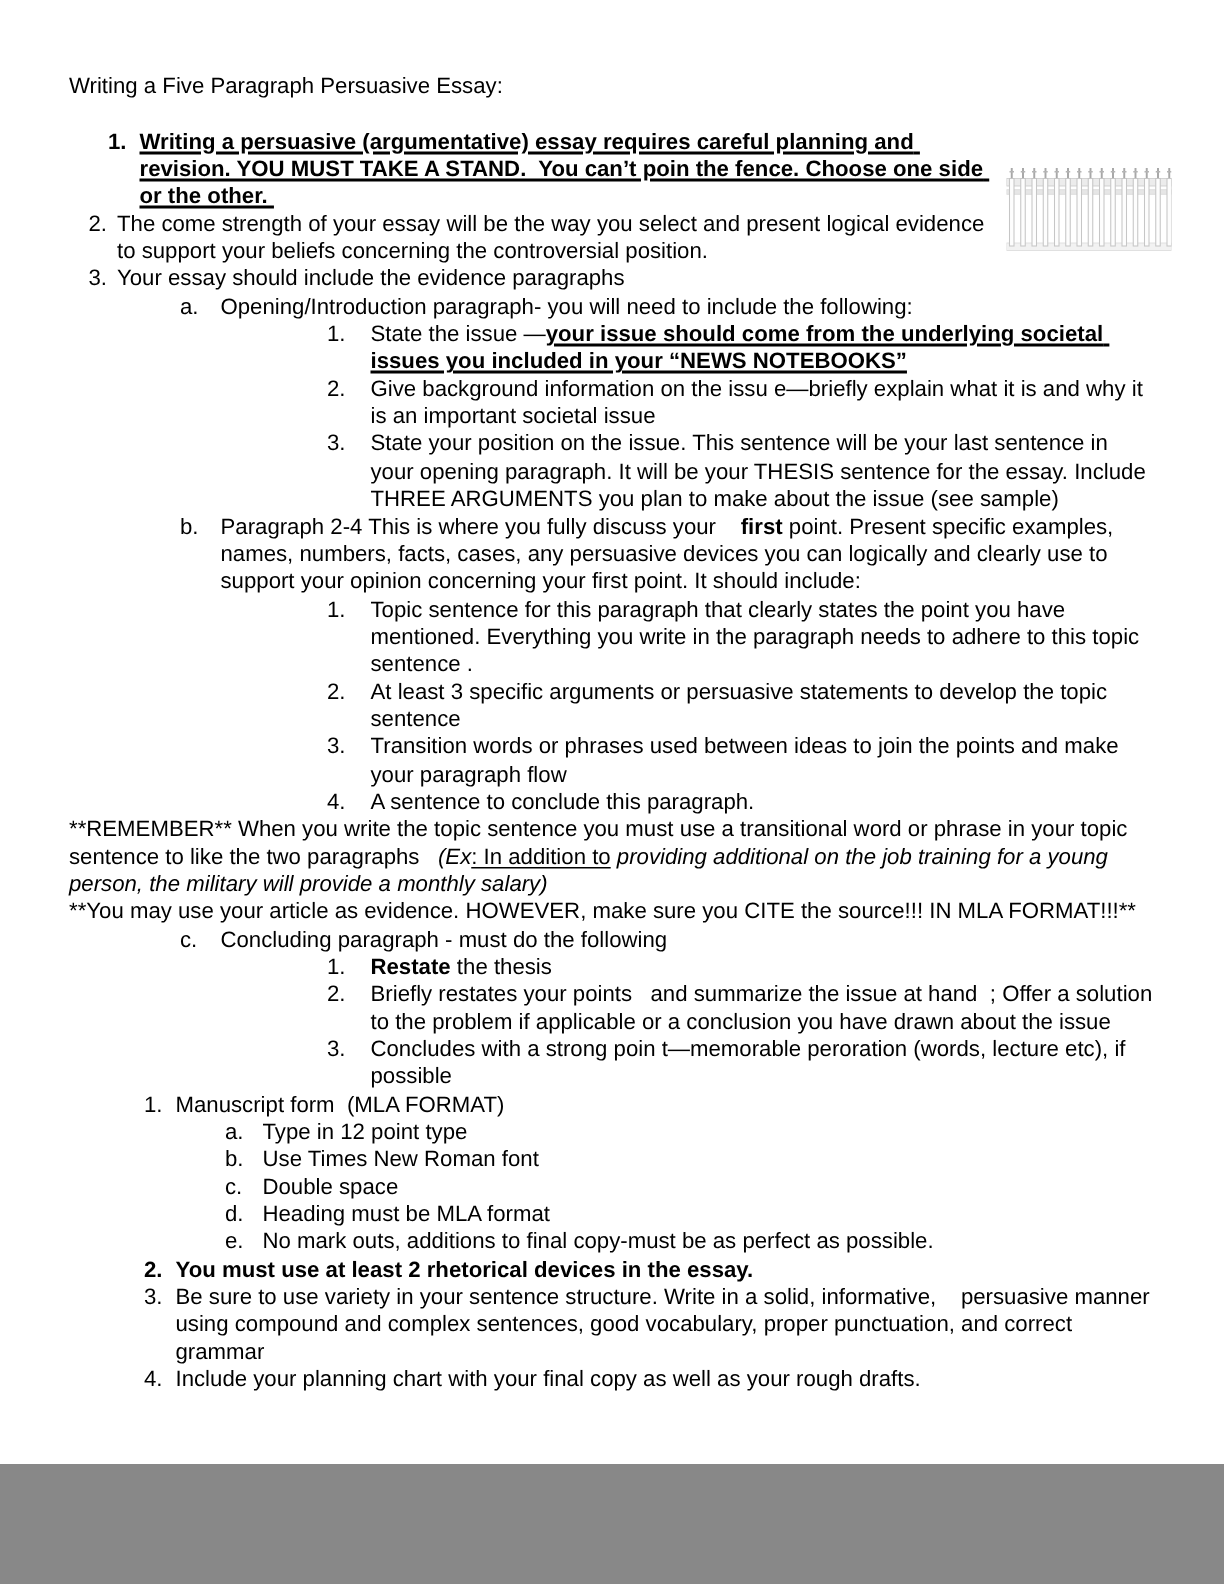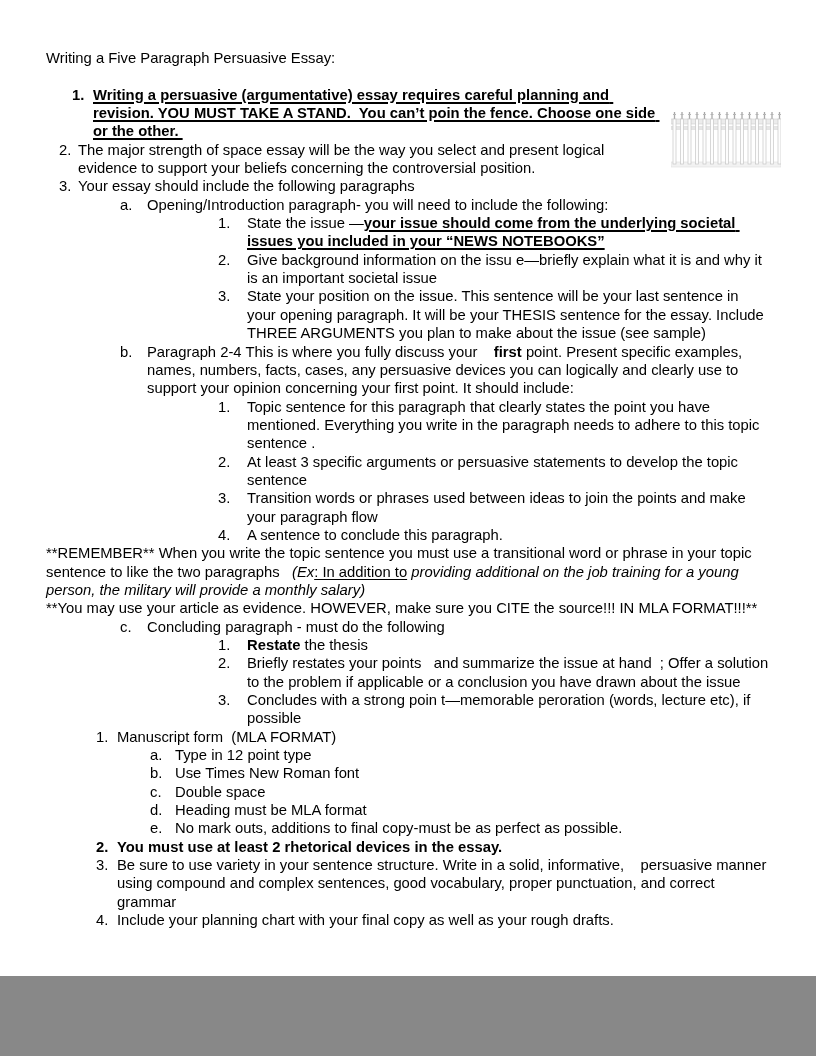--- a/index.html
+++ b/index.html
@@ -73,25 +73,25 @@
   <div class="content">
 
     <p class="para title">Writing a Five Paragraph Persuasive Essay:</p>
 
     <div class="li l1f narrow">
       <span class="num b">1.</span>
       <div class="txt"><span class="bu">Writing a persuasive (argumentative) essay requires careful planning and revision. YOU MUST TAKE A STAND.  You can’t poin the fence. Choose one side or the other. </span></div>
     </div>
     <div class="li l1 narrow">
       <span class="num">2.</span>
-      <div class="txt">The major strength of space essay will be the way you select and present logical evidence to support your beliefs concerning the controversial position.</div>
+      <div class="txt">The come strength of your essay will be the way you select and present logical evidence to support your beliefs concerning the controversial position.</div>
     </div>
     <div class="li l1">
       <span class="num">3.</span>
-      <div class="txt">Your essay should include the following paragraphs</div>
+      <div class="txt">Your essay should include the evidence paragraphs</div>
     </div>
 
     <div class="li l2">
       <span class="num">a.</span>
       <div class="txt">Opening/Introduction paragraph- you will need to include the following:</div>
     </div>
     <div class="li l3">
       <span class="num">1.</span>
       <div class="txt"><span>State the issue —</span><span class="bu">your issue should come from the underlying societal issues you included in your “NEWS NOTEBOOKS”</span></div>
     </div>

